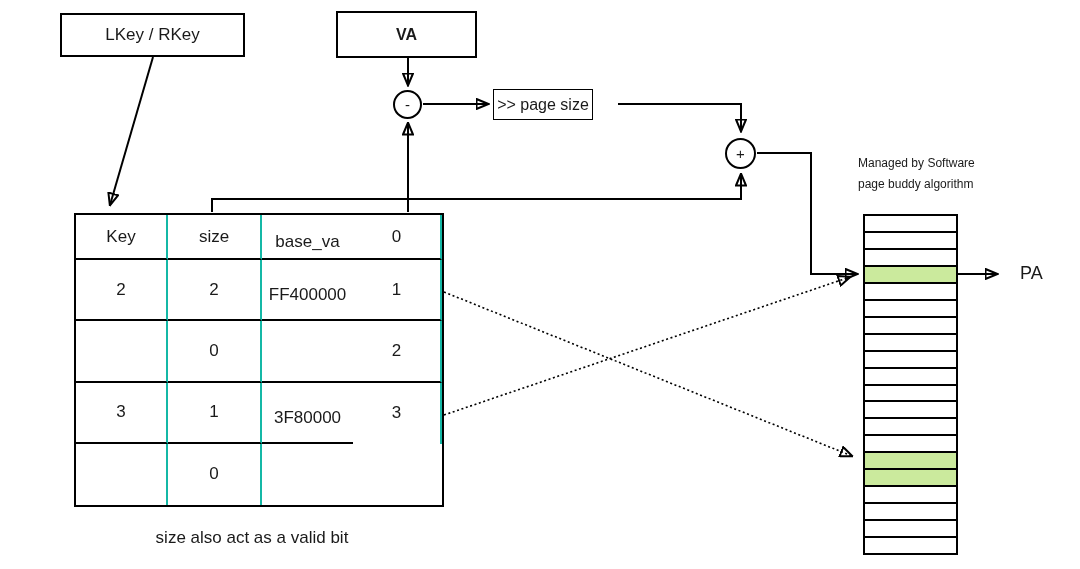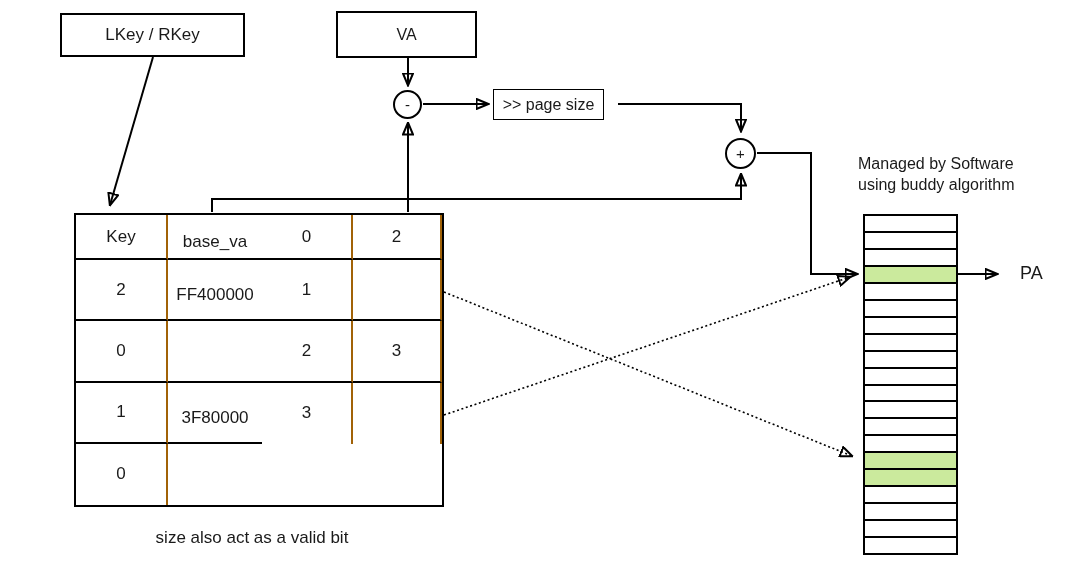--- a/index.html
+++ b/index.html
@@ -40,21 +40,21 @@
     position: absolute;
     left: 74px; top: 213px; width: 370px; height: 294px;
     border: 2px solid #000000;
     box-sizing: border-box;
     background: #ffffff;
     display: grid;
     grid-template-columns: 92px 94px 91px 1fr;
     grid-template-rows: 45px 1fr 1fr 1fr 1fr;
   }
   .key-table .cell {
-    border-right: 2px solid #a16207;
+    border-right: 2px solid #14b8a6;
     border-bottom: 2px solid #000000;
     display: flex; align-items: center; justify-content: center;
     font-size: 17px;
     box-sizing: border-box;
     overflow: hidden;
   }
   .key-table .cell.last-col { border-right: none; margin-top: 11px; }
   .key-table .cell.last-row { border-bottom: none; }
 
   .table-caption {
@@ -72,21 +72,21 @@
     box-sizing: border-box;
     background: #ffffff;
     display: flex; flex-direction: column;
   }
   .mem-row { flex: 1; border-bottom: 2px solid #000000; box-sizing: border-box; }
   .mem-row:last-child { border-bottom: none; }
 
   .note-text {
     position: absolute;
     left: 858px; top: 153px;
-    font-size: 16px;
+    font-size: 12px;
     line-height: 21px;
     white-space: nowrap;
   }
   .pa-label {
     position: absolute;
     left: 1020px; top: 263px;
     font-size: 18px;
   }
 </style>
 </head>
@@ -109,38 +109,39 @@
     <path d="M757,153 L811,153 L811,274 L857,274" marker-end="url(#arr)"></path>
     <path class="dotted" d="M444,292 L852,456" marker-end="url(#arr)"></path>
     <path class="dotted" d="M444,415 L850,277" marker-end="url(#arr)"></path>
     <path d="M958,274 L997,274" marker-end="url(#arr)"></path>
   </svg>
 
   <div class="node-box" style="left:60px; top:13px; width:185px; height:44px;align-items:center;">
     <span>LKey / RKey</span>
   </div>
 
-  <div class="node-box" style="left:336px; top:11px; width:141px; height:47px; font-size:16px;">
+  <div class="node-box" style="left:336px; top:11px; width:141px; height:47px; font-size:16px;font-weight:bold;">
     <span>VA</span>
   </div>
 
-  <div class="node-box" style="left:493px; top:89px; width:111px; height:31px; border-width:1.5px; font-size:16px;">
+  <div class="node-box" style="left:493px; top:89px; width:100px; height:31px; border-width:1.5px; font-size:16px;">
     <span>&gt;&gt; page size</span>
   </div>
 
   <div class="op-circle" style="left:393px; top:90px; width:29px; height:29px;">
     <span>-</span>
   </div>
 
   <div class="op-circle" style="left:725px; top:138px; width:31px; height:31px;">
     <span>+</span>
   </div>
 
   <div class="key-table">
     <div class="cell">Key</div>
+    <div class="cell">size</div>
     <div class="cell last-col">base_va</div>
 
     <div class="cell">0</div>
     <div class="cell">2</div>
     <div class="cell">2</div>
     <div class="cell last-col">FF400000</div>
 
     <div class="cell">1</div>
     <div class="cell"></div>
     <div class="cell">0</div>
@@ -177,18 +178,18 @@
       <div class="mem-row" style="background: rgb(203, 234, 157);"></div>
       <div class="mem-row" style="background: rgb(203, 234, 157);"></div>
       <div class="mem-row"></div>
       <div class="mem-row"></div>
       <div class="mem-row"></div>
       <div class="mem-row"></div>
     </div>
 
   <div class="note-text">
     <div>Managed by Software</div>
-    <div>using buddy algorithm</div>
+    <div>page buddy algorithm</div>
   </div>
 
   <div class="pa-label">PA</div>
 
 </div>
 
 </body></html>

